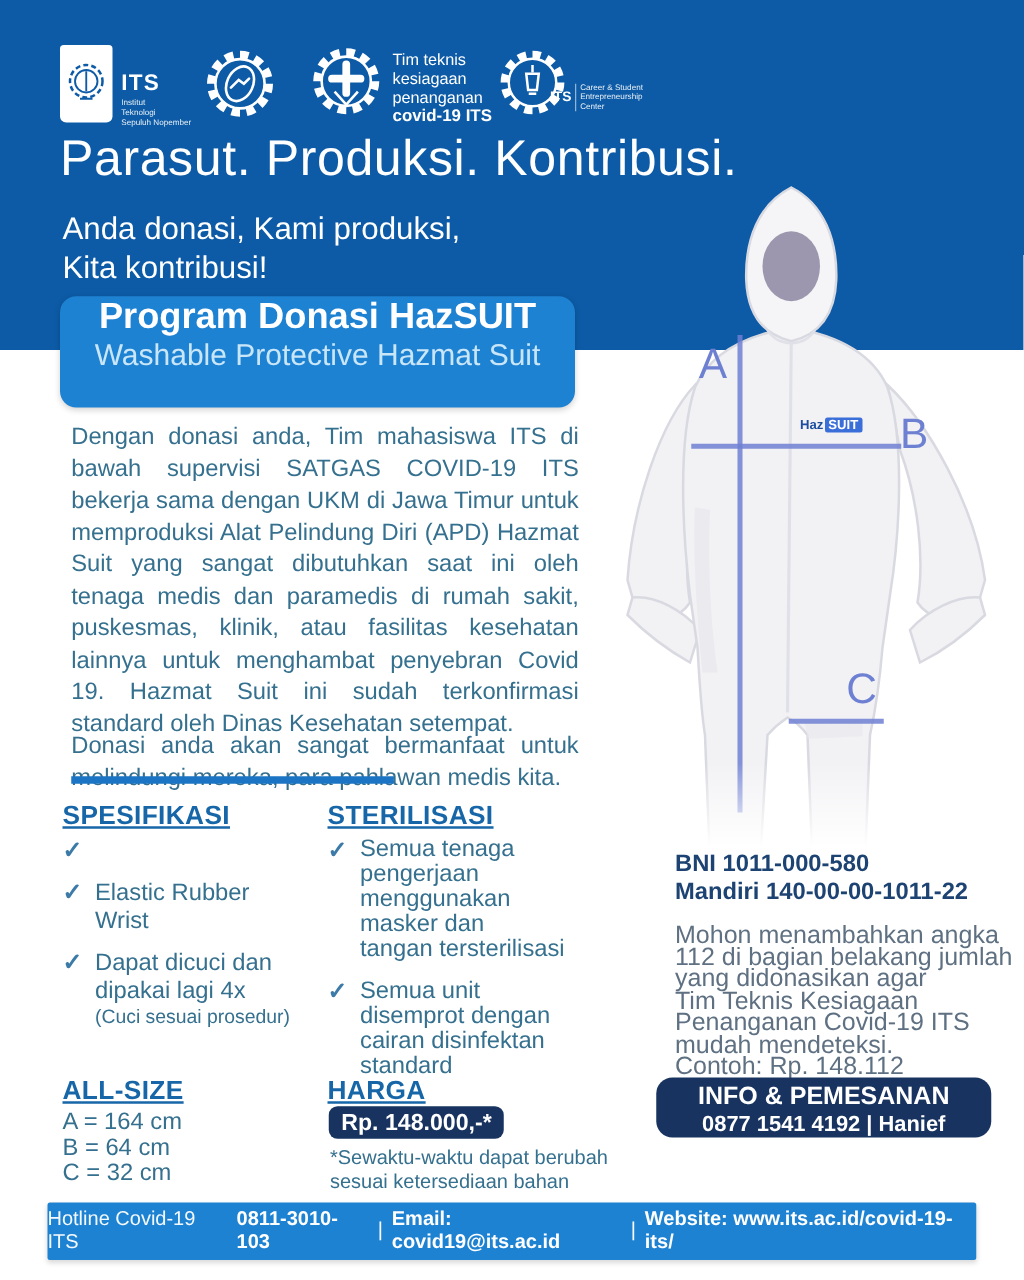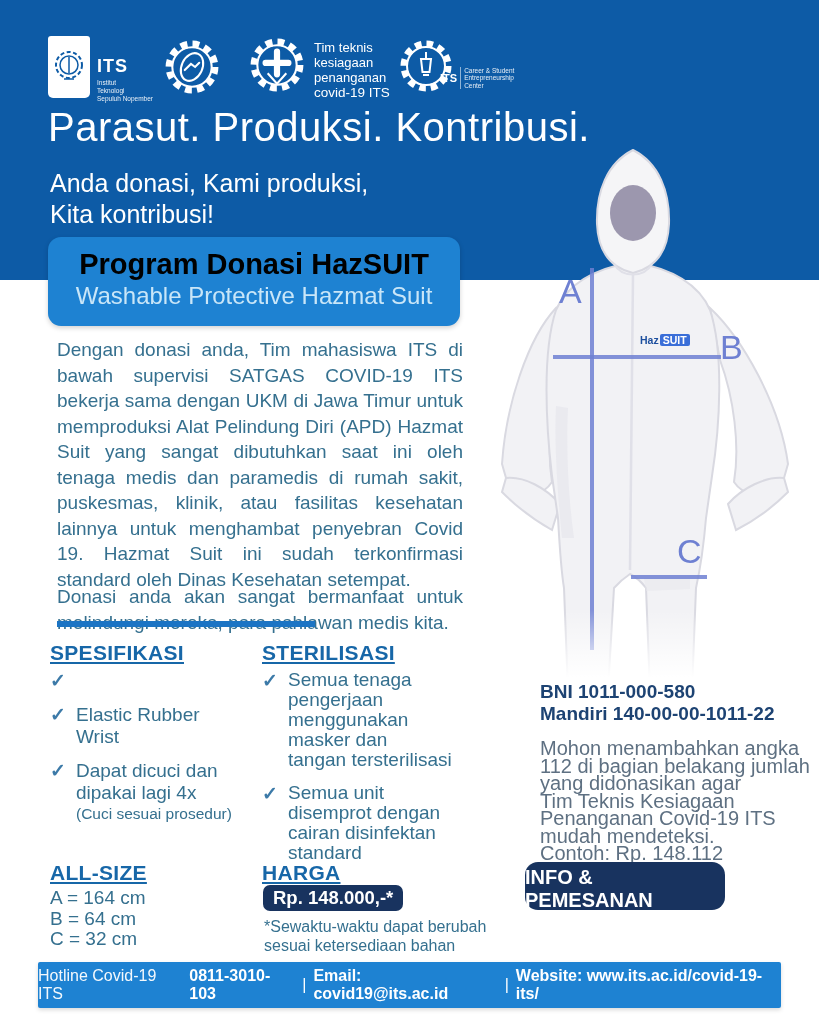--- a/index.html
+++ b/index.html
@@ -32,34 +32,34 @@
   .logo-its{left:48px;top:36px;display:flex;z-index:1;}
   .its-box{width:42px;height:62px;background:#fff;border-radius:3px 3px 5px 5px;
     display:flex;align-items:center;justify-content:center;}
   .its-txt{margin-left:7px;color:#fff;padding-top:20px;}
   .its-name{font-size:18px;font-weight:bold;letter-spacing:1px;}
   .its-sub{font-size:6.5px;line-height:8px;margin-top:2px;opacity:.9;}
   .gear-logo{z-index:1;}
   .logo-covid{left:248px;top:36px;display:flex;z-index:1;}
   .covid-txt{margin-left:8px;color:#fff;padding-top:4px;}
   .covid-lines{font-size:13px;line-height:15px;}
-  .covid-bold{font-size:13.5px;line-height:16px;font-weight:normal;}
+  .covid-bold{font-size:13.5px;line-height:16px;font-weight:bold;}
   .logo-career{left:398px;top:38px;display:flex;align-items:center;z-index:1;}
   .career-txt{margin-left:-14px;margin-top:24px;display:flex;align-items:center;color:#fff;}
   .career-its{font-size:11px;font-weight:bold;margin-right:3px;}
   .career-sub{font-size:6.5px;line-height:7.5px;opacity:.9;border-left:1px solid rgba(255,255,255,.6);padding-left:3px;}
 
   
   .hero-title{left:48px;top:105px;color:#fff;font-size:40px;letter-spacing:.5px;z-index:1;}
   .hero-subtitle{left:50px;top:168px;color:#fff;font-size:25px;line-height:31px;z-index:1;}
 
   
   .program-box{left:48px;top:237px;width:412px;height:89px;background:var(--accent-blue);
     border-radius:13px;z-index:2;text-align:center;box-shadow:0 2px 5px rgba(0,0,0,.18);}
-  .program-title{color:#000000;font-size:29px;font-weight:bold;margin-top:11px;}
+  .program-title{color:#ffffff;font-size:29px;font-weight:bold;}
   .program-subtitle{color:#c9e6f8;font-size:24px;margin-top:1px;}
 
   
   .para{left:57px;width:406px;color:var(--body-text);font-size:19px;line-height:25.5px;
     text-align:justify;z-index:1;}
   .para1{top:337px;}
   .para2{top:584px;}
   .divider{left:57px;top:621px;width:258px;height:6px;background:var(--divider-blue);z-index:1;}
 
   
@@ -74,22 +74,22 @@
   .size-rows{left:50px;top:888px;color:var(--body-text);font-size:19px;line-height:19.5px;z-index:1;}
   .size-row{margin-bottom:1px;}
 
   .price-pill{left:263px;top:885px;background:var(--navy);color:#fff;font-size:18.5px;
     font-weight:bold;line-height:26px;padding:0 10px;border-radius:7px;z-index:1;}
   .price-note{left:264px;top:917px;color:var(--body-text);font-size:16px;line-height:19px;z-index:1;}
 
   
   .bank-lines{left:540px;top:681px;color:var(--bank-blue);font-size:19px;font-weight:bold;line-height:22px;z-index:5;}
   .donate-note{left:540px;top:740px;color:var(--gray-note);font-size:20px;line-height:17.5px;z-index:5;}
-  .info-box{left:525px;top:862px;width:200px;height:48px;background:var(--navy);border-radius:13px;
-    text-align:left;z-index:5;}
+  .info-box{left:525px;top:862px;width:268px;height:48px;background:var(--navy);border-radius:13px;
+    text-align:center;z-index:5;}
   .info-title{color:#fff;font-size:20px;font-weight:bold;margin-top:4px;}
   .info-contact{color:#fff;font-size:17.5px;font-weight:bold;margin-top:0px;}
 
   
   .suit-wrap{left:494px;top:146px;width:318px;height:545px;z-index:1;}
   .suit-fade{left:494px;top:610px;width:320px;height:90px;z-index:4;
     background:linear-gradient(to bottom,rgba(255,255,255,0),#fff 75%);}
   .mline{background:var(--periwinkle);opacity:.85;z-index:3;}
   .mlabel{color:var(--periwinkle);font-size:34px;z-index:3;}
   .chest-logo{left:640px;top:330px;z-index:3;white-space:nowrap;}

